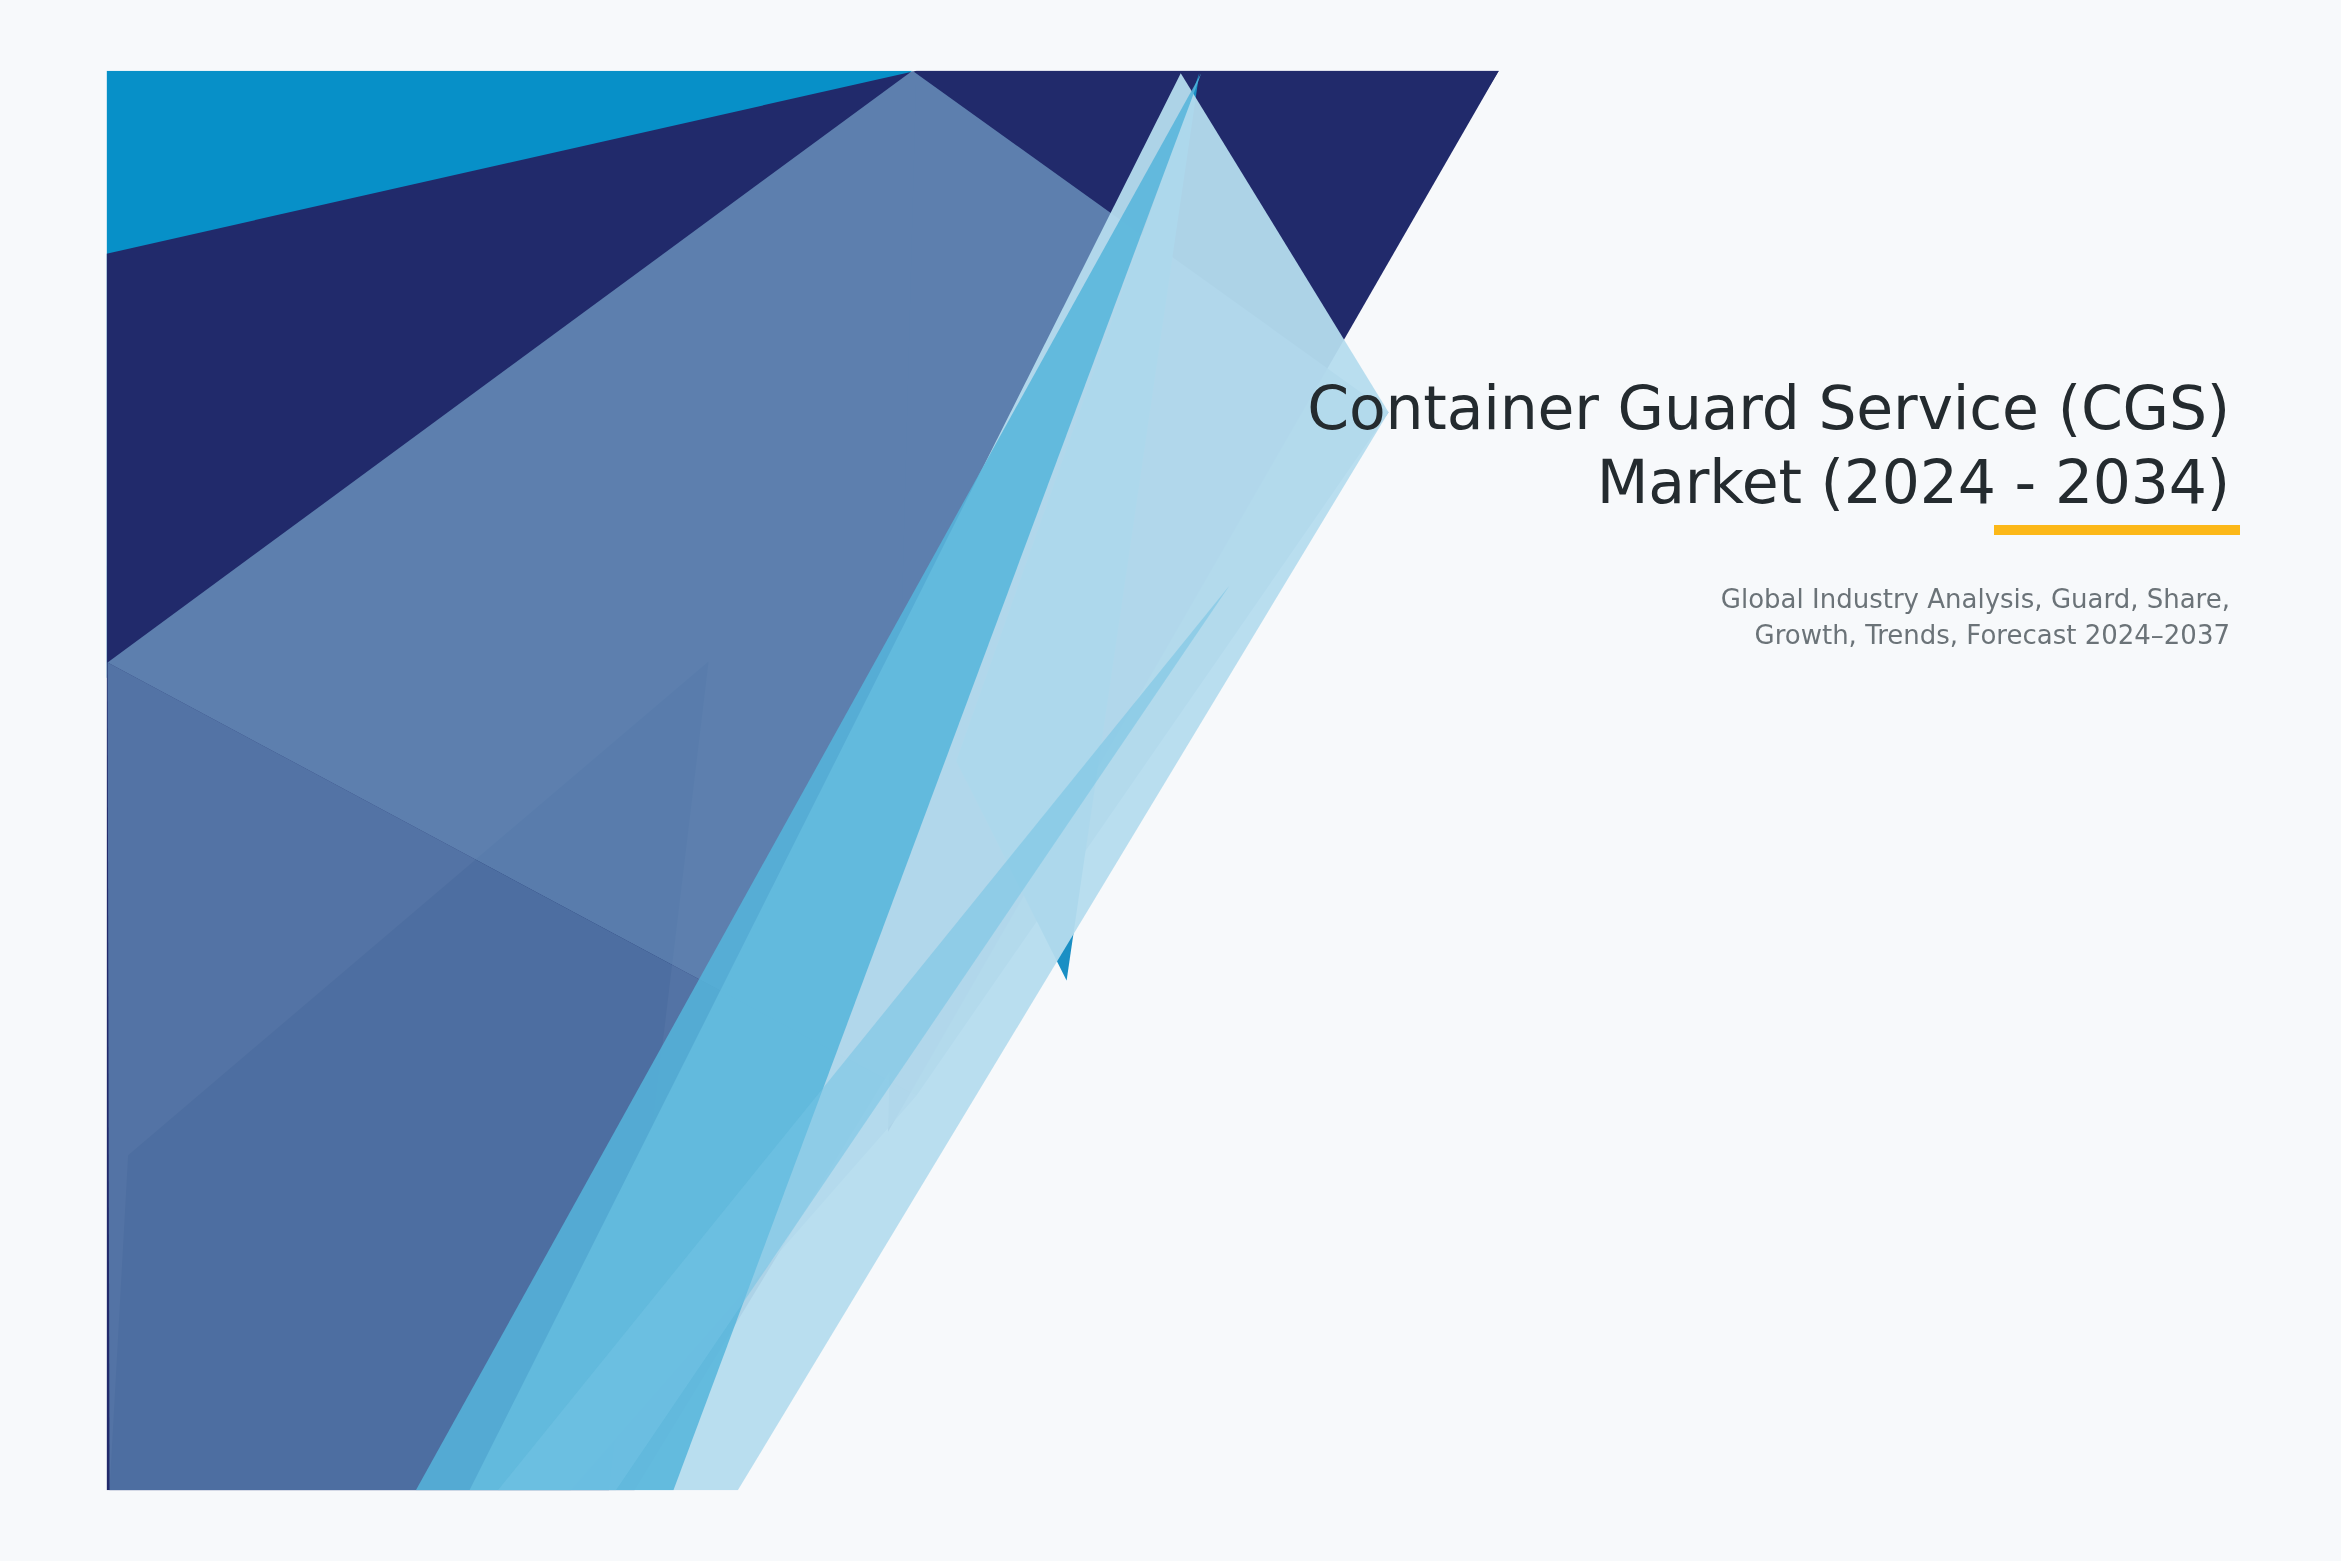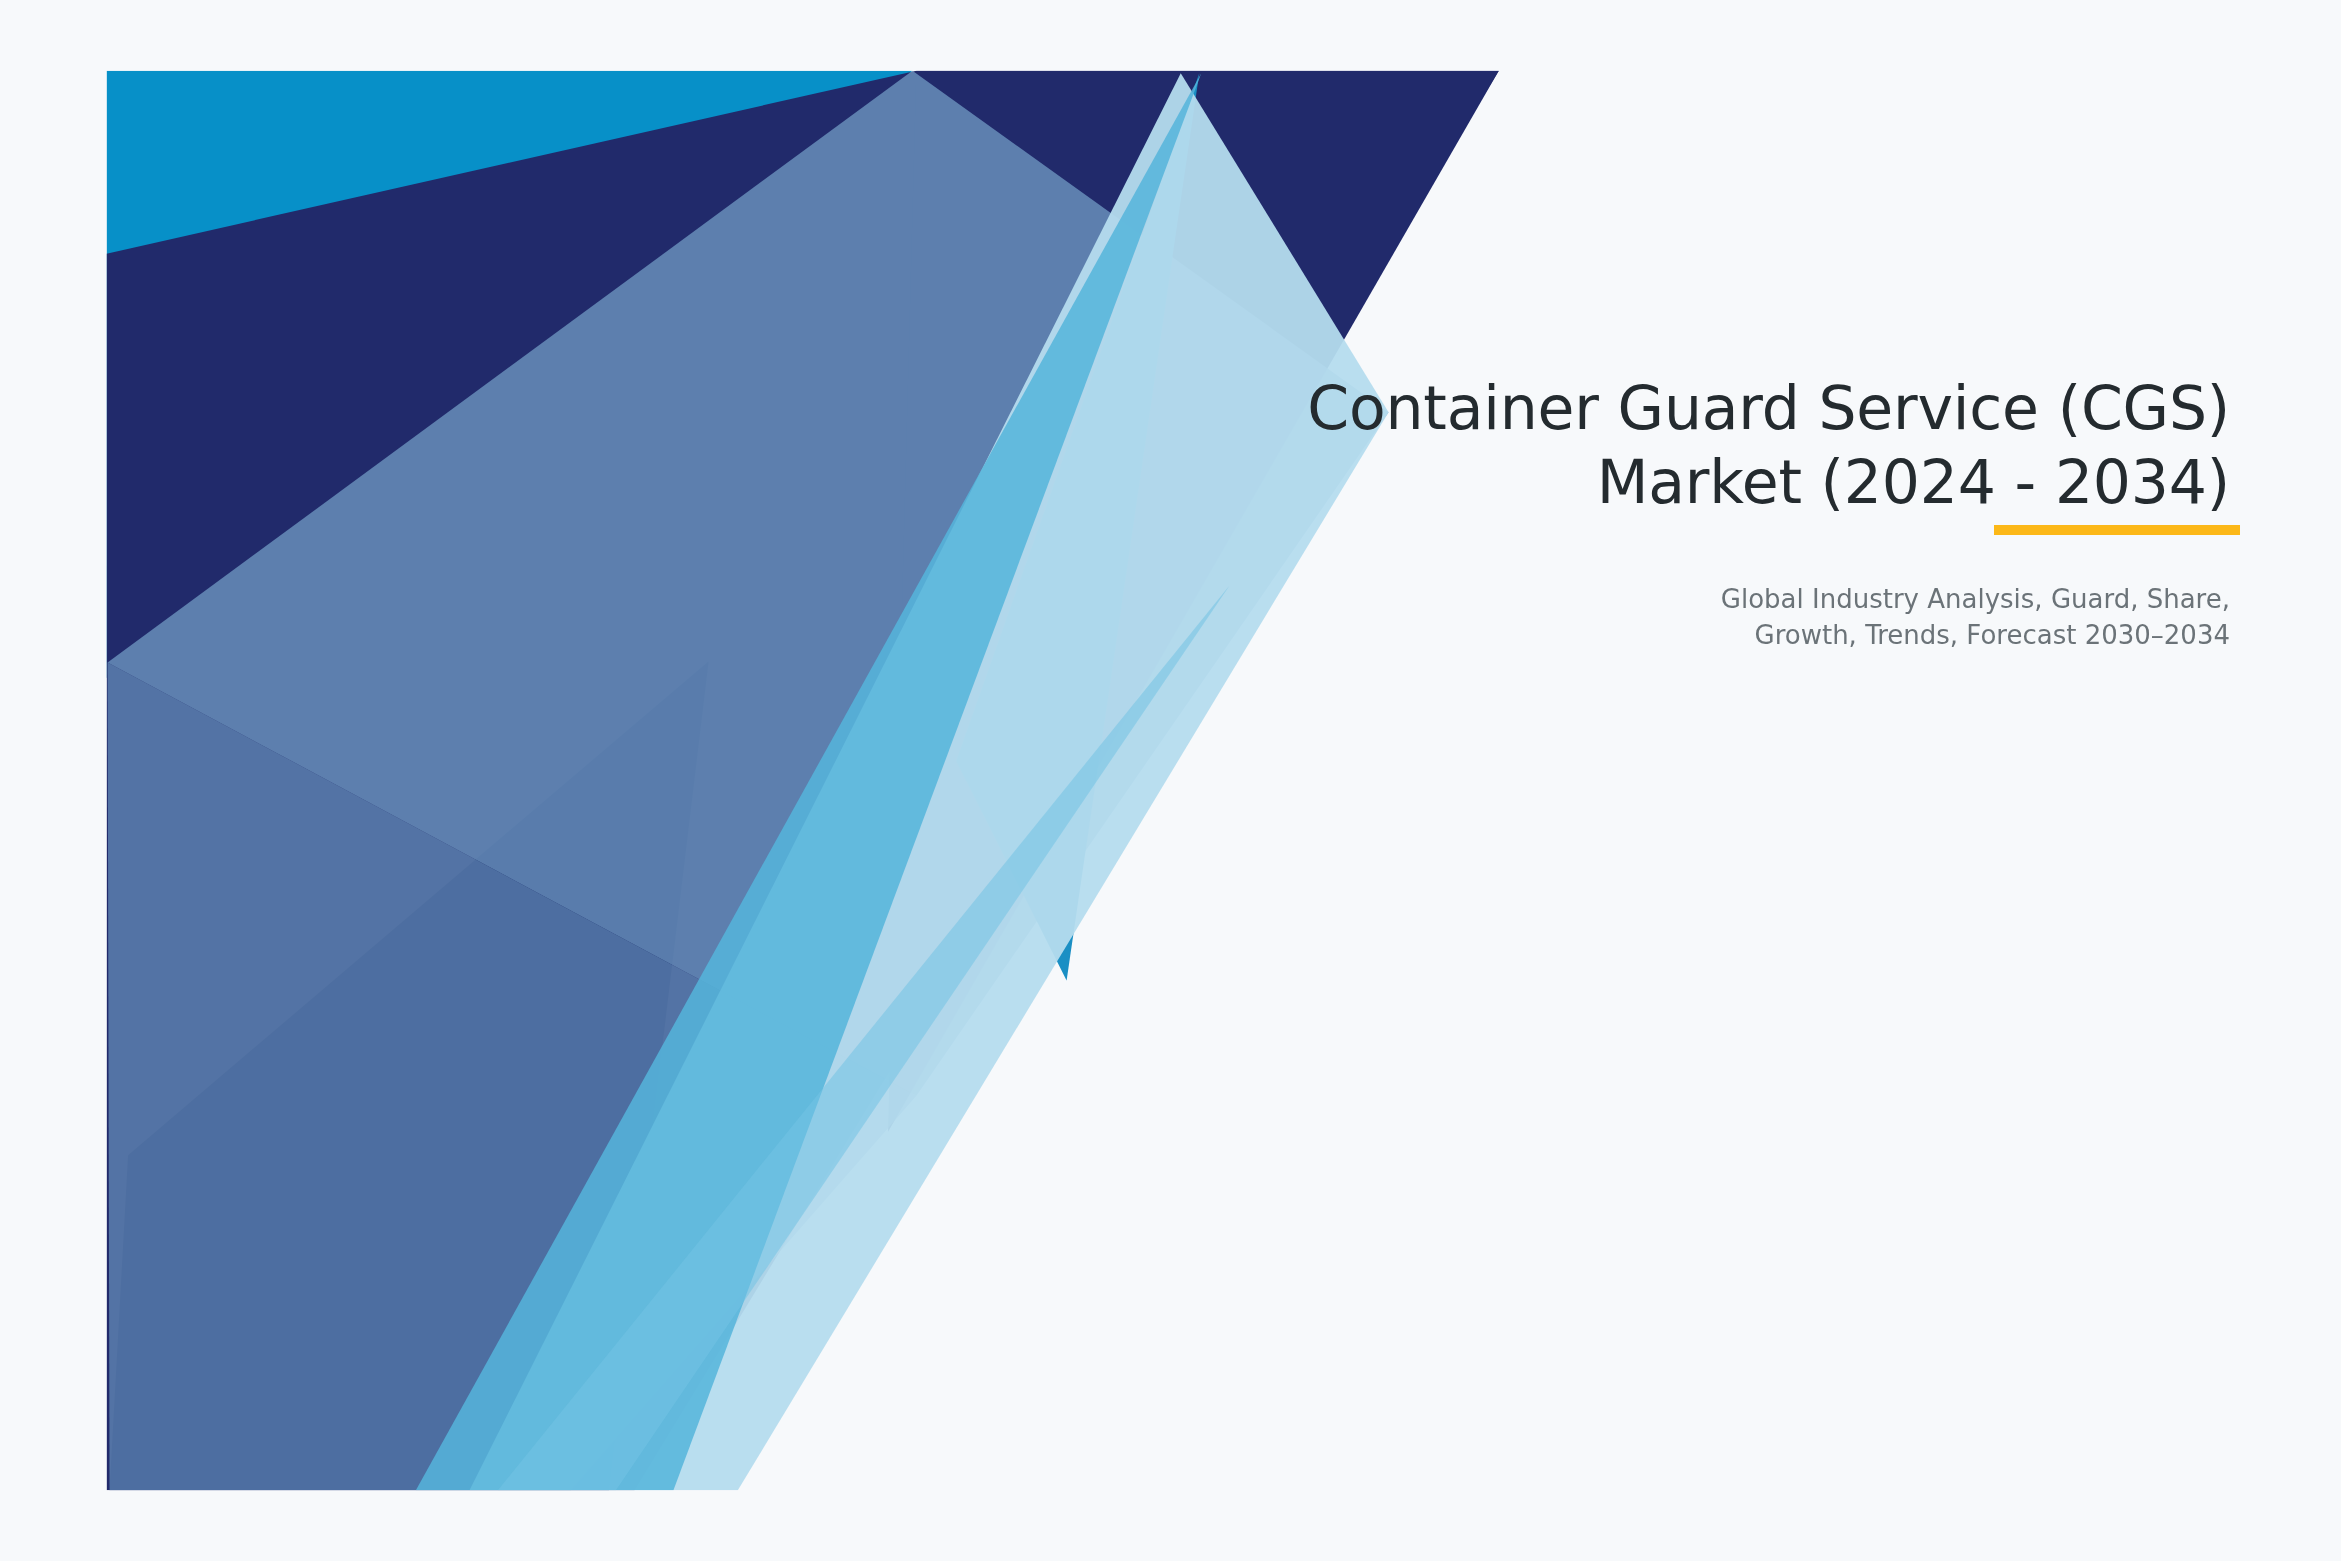--- a/index.html
+++ b/index.html
@@ -116,18 +116,18 @@
     </g>
   </svg>
 
   <div id="text-block">
 
     <div id="title-wrap">
       <div id="title-underline"></div>
       <h1 id="report-title"><span>Container Guard Service (CGS)</span><br><span>Market (2024 - 2034)</span></h1>
     </div>
 
-    <p id="report-subtitle"><span>Global Industry Analysis, Guard, Share,</span><br><span>Growth, Trends, Forecast 2030–2034</span></p>
+    <p id="report-subtitle"><span>Global Industry Analysis, Guard, Share,</span><br><span>Growth, Trends, Forecast 2024–2037</span></p>
 
   </div>
 
 </div>
 
 
 </body></html>

